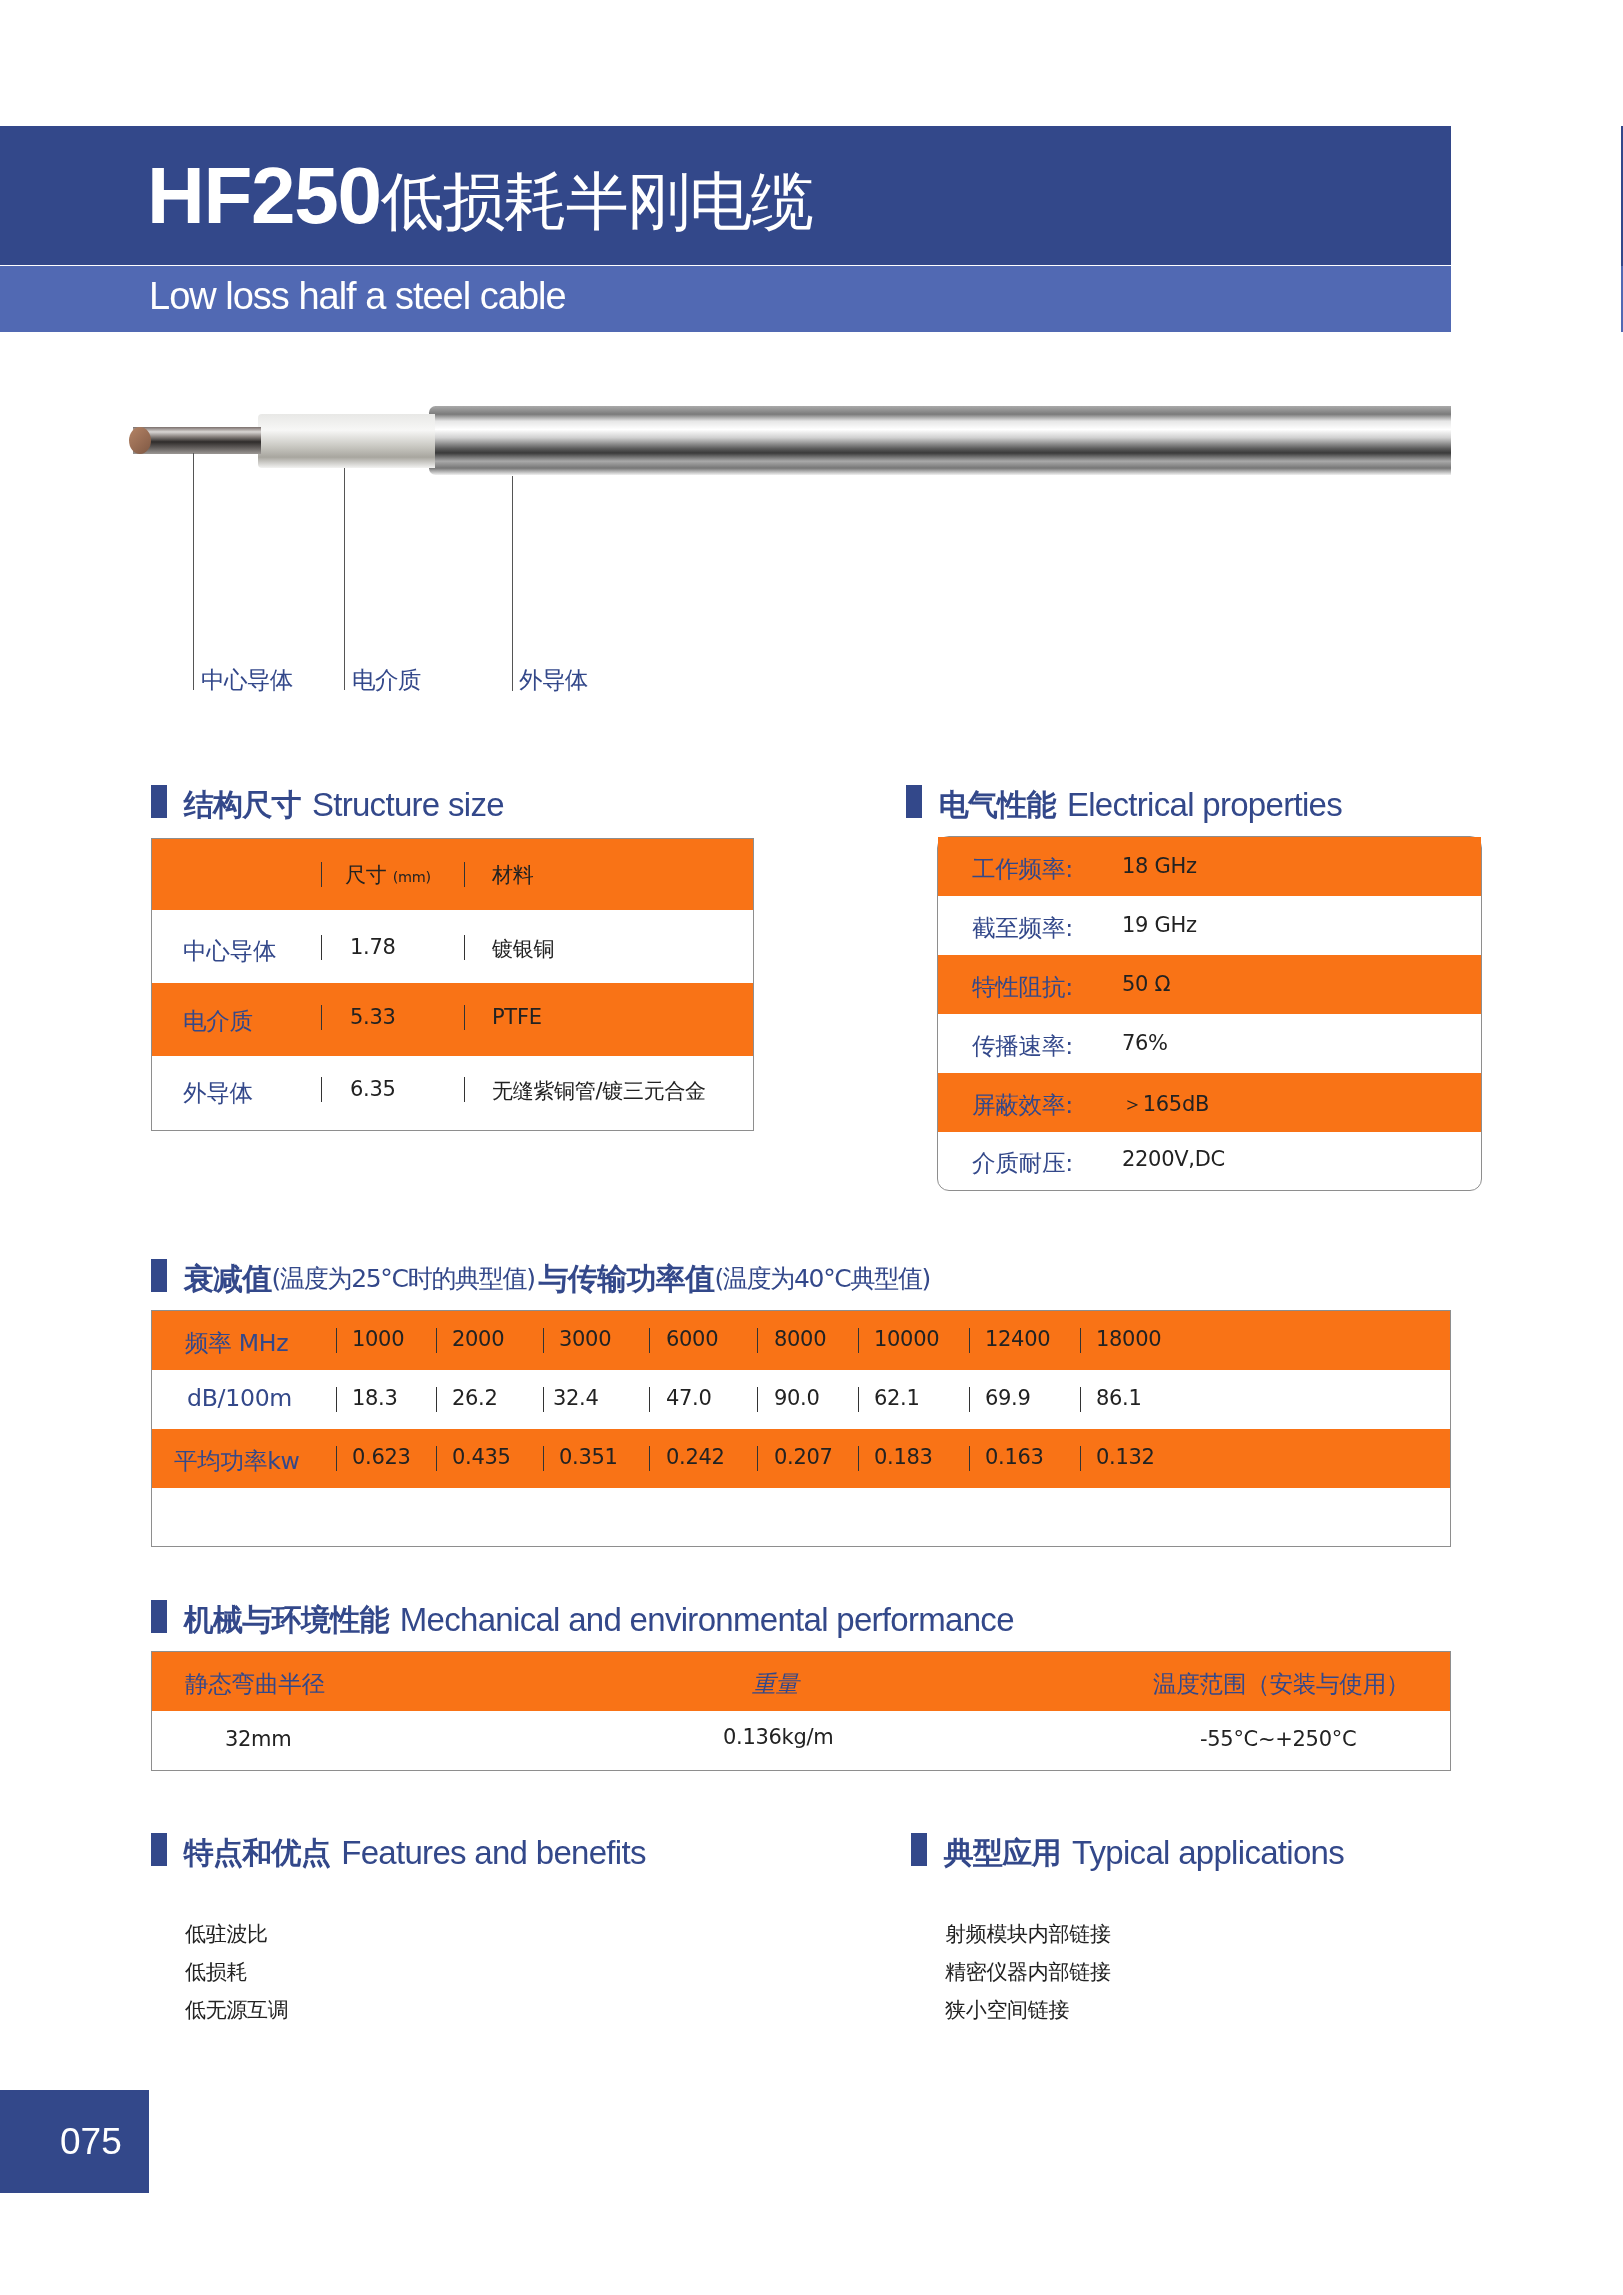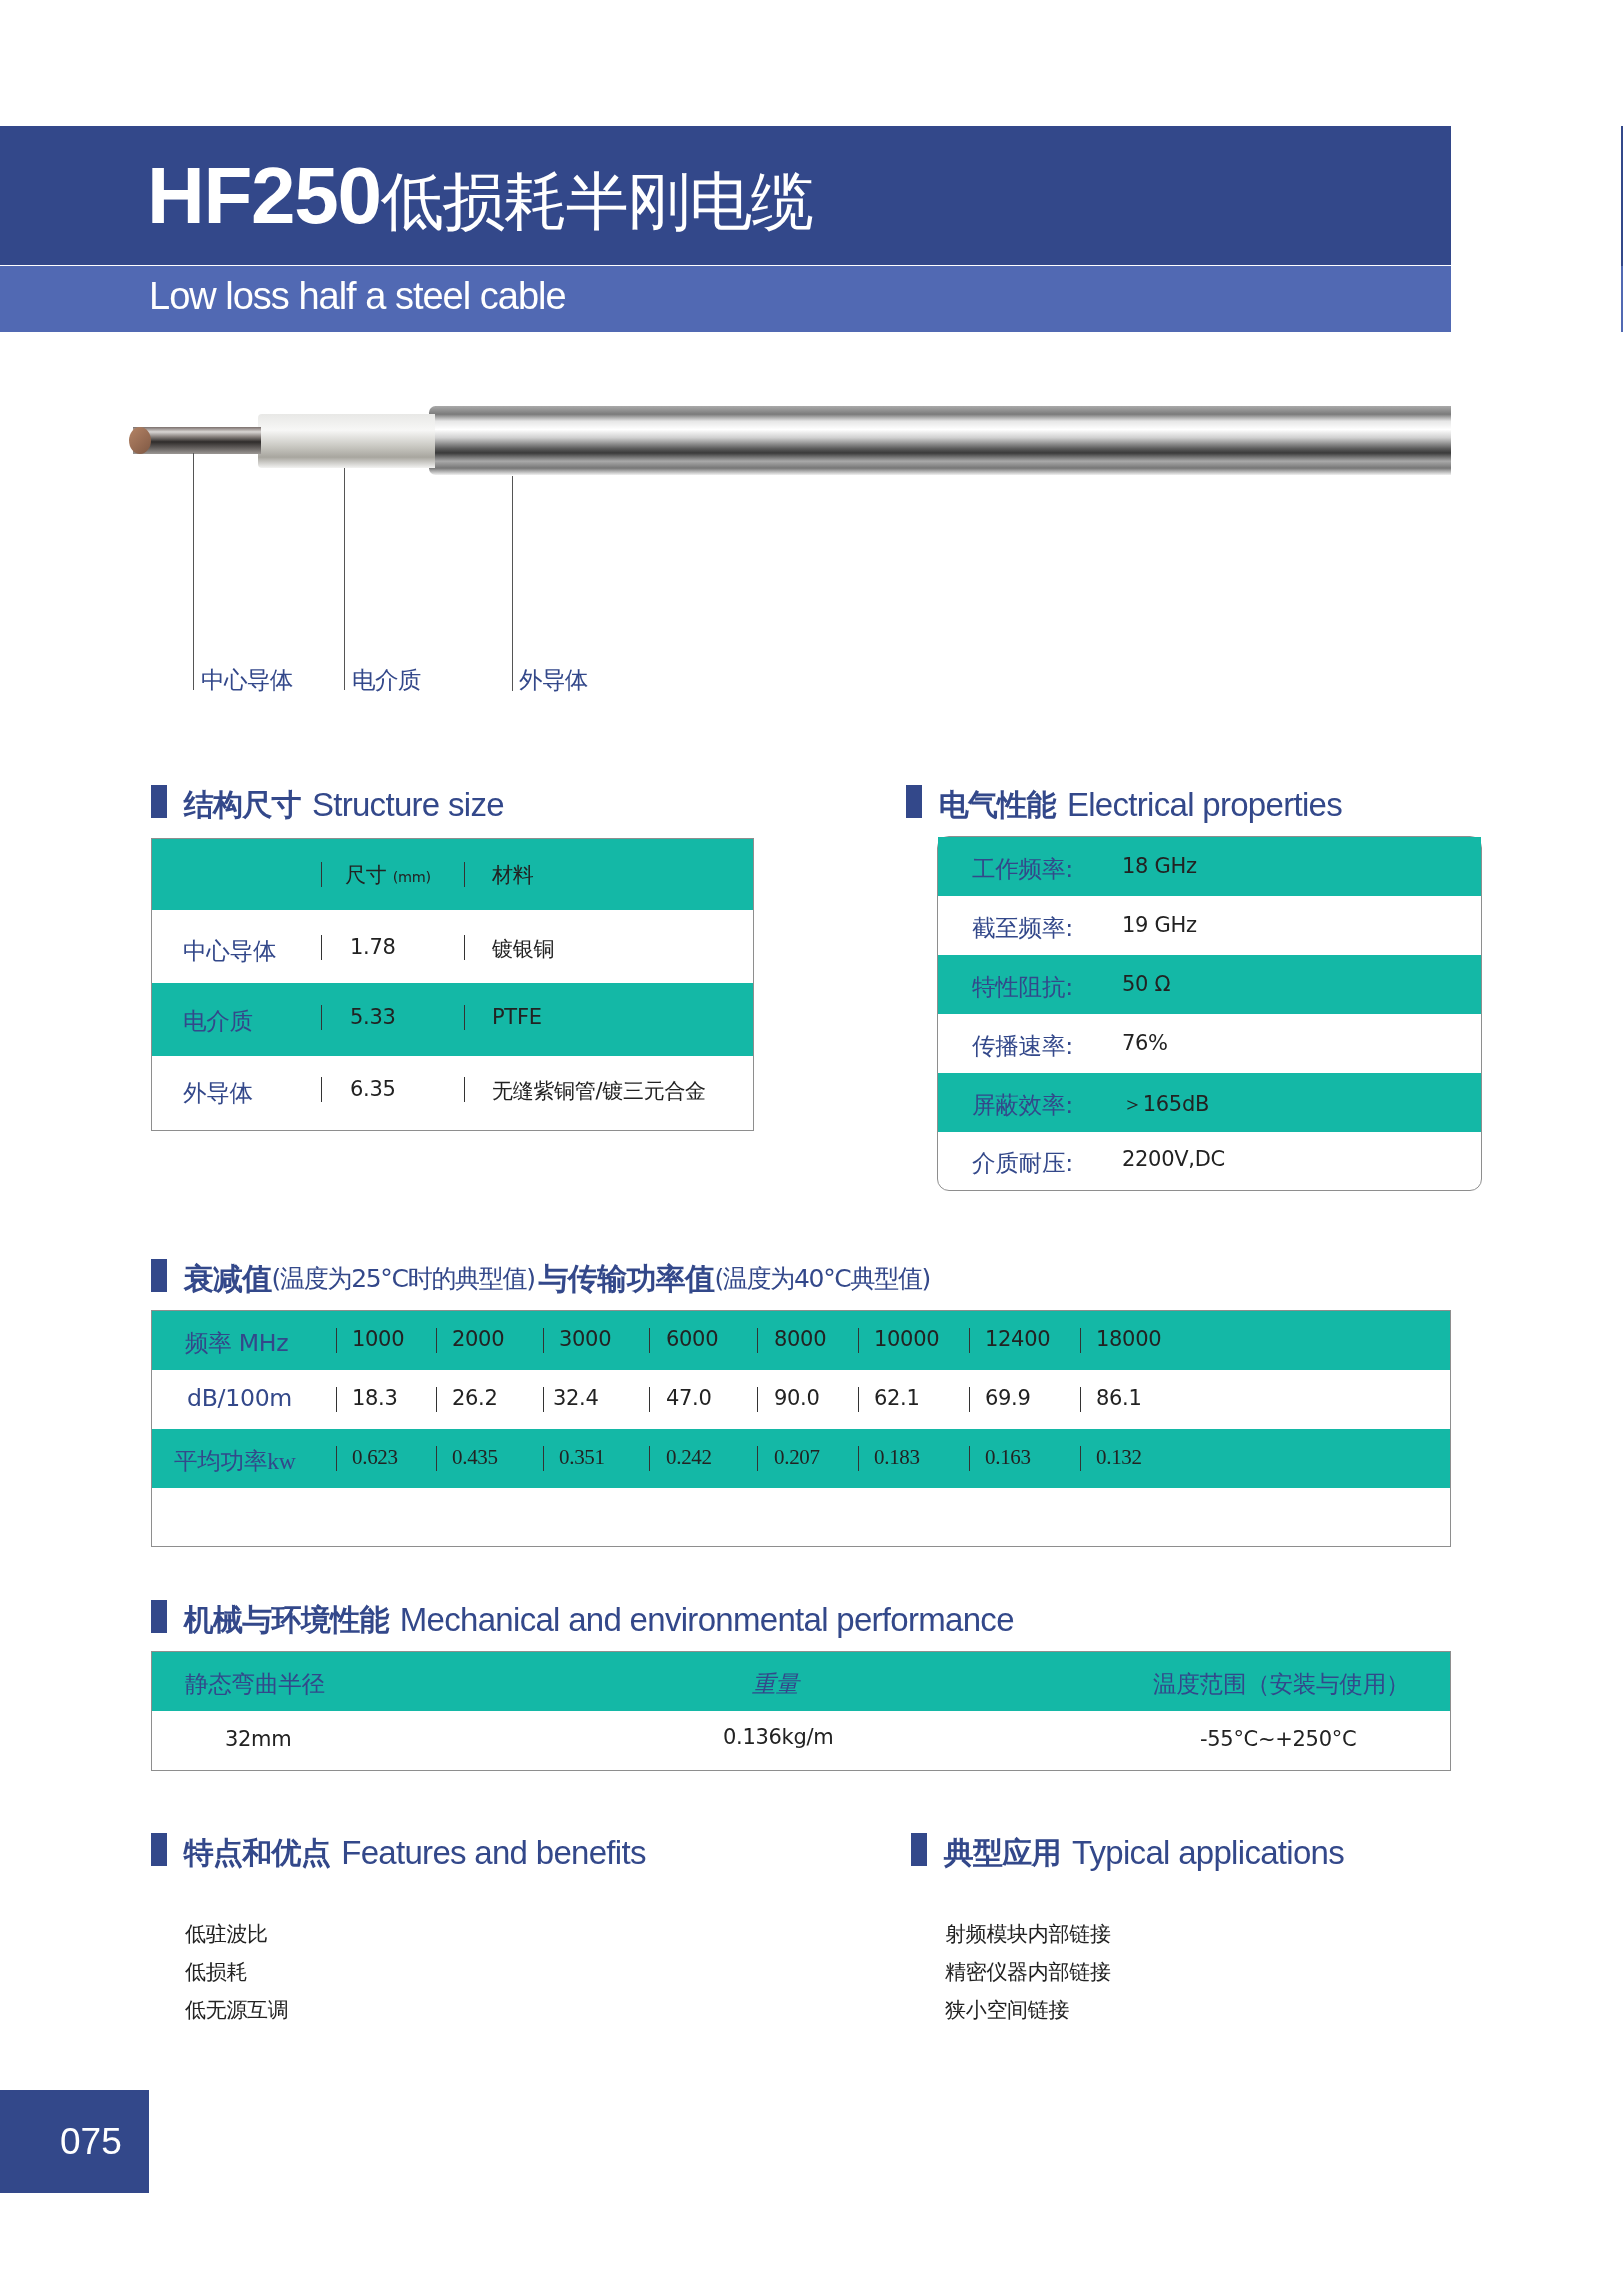--- a/index.html
+++ b/index.html
@@ -31,21 +31,21 @@
 
   
   .sec-h { position: absolute; white-space: nowrap; color: #33488a; line-height: 1; }
   .sec-h .bar { display: inline-block; width: 15.7px; height: 33px; background: #33488a; vertical-align: middle; margin-right: 17px; position: relative; top: -2.6px; }
   .sec-h .cn { font-size: 30px; font-weight: bold; vertical-align: middle; letter-spacing: -0.7px; }
   .sec-h .en { font-family: "Liberation Sans", sans-serif; font-size: 33px; font-weight: normal; vertical-align: middle; margin-left: 11px; letter-spacing: -0.7px; }
   .sec-h .note { font-size: 25px; font-weight: normal; vertical-align: middle; letter-spacing: -1.3px; }
 
   .tbl { position: absolute; border: 1.3px solid #8e8e8e; background: #fff; }
   .row { position: absolute; left: 0; right: 0; }
-  .row.shade { background: #14b8a6; }
+  .row.shade { background: #f97316; }
   .cell { position: absolute; white-space: nowrap; font-size: 21px; color: #222; letter-spacing: -0.3px; }
   .cell.lab { color: #33488a; font-size: 23.6px; }
   .sep { position: absolute; width: 1.3px; height: 25px; background: #333; }
 
   .list-item { position: absolute; font-size: 21px; color: #222; white-space: nowrap; letter-spacing: -0.3px; }
 
   .page-badge { position: absolute; left: 0; top: 2090px; width: 149px; height: 103px; background: #33488a; }
   .page-num { position: absolute; left: 60px; top: 2121px; color: #fff; font-family: "Liberation Sans", sans-serif; font-size: 37px; }
 </style>
 </head>
@@ -173,21 +173,21 @@
       <div class="cell" style="left:514px; top:15.7px;">47.0</div>
     <div class="sep" style="left:605px; top:17px;"></div>
       <div class="cell" style="left:622px; top:15.7px;">90.0</div>
     <div class="sep" style="left:706px; top:17px;"></div>
       <div class="cell" style="left:722px; top:15.7px;">62.1</div>
     <div class="sep" style="left:817px; top:17px;"></div>
       <div class="cell" style="left:833px; top:15.7px;">69.9</div>
     <div class="sep" style="left:928px; top:17px;"></div>
       <div class="cell" style="left:944px; top:15.7px;">86.1</div>
   </div>
-  <div class="row shade" style="top:118px; height:59px;font-family:Liberation Serif, serif;">
+  <div class="row shade" style="top:118px; height:59px;">
     <div class="cell lab" style="left:22px; top:15.7px;">平均功率kw</div>
     <div class="sep" style="left:184px; top:17px;"></div>
       <div class="cell" style="left:200px; top:15.7px;">0.623</div>
     <div class="sep" style="left:284px; top:17px;"></div>
       <div class="cell" style="left:300px; top:15.7px;">0.435</div>
     <div class="sep" style="left:391px; top:17px;"></div>
       <div class="cell" style="left:407px; top:15.7px;">0.351</div>
     <div class="sep" style="left:497px; top:17px;"></div>
       <div class="cell" style="left:514px; top:15.7px;">0.242</div>
     <div class="sep" style="left:605px; top:17px;"></div>

